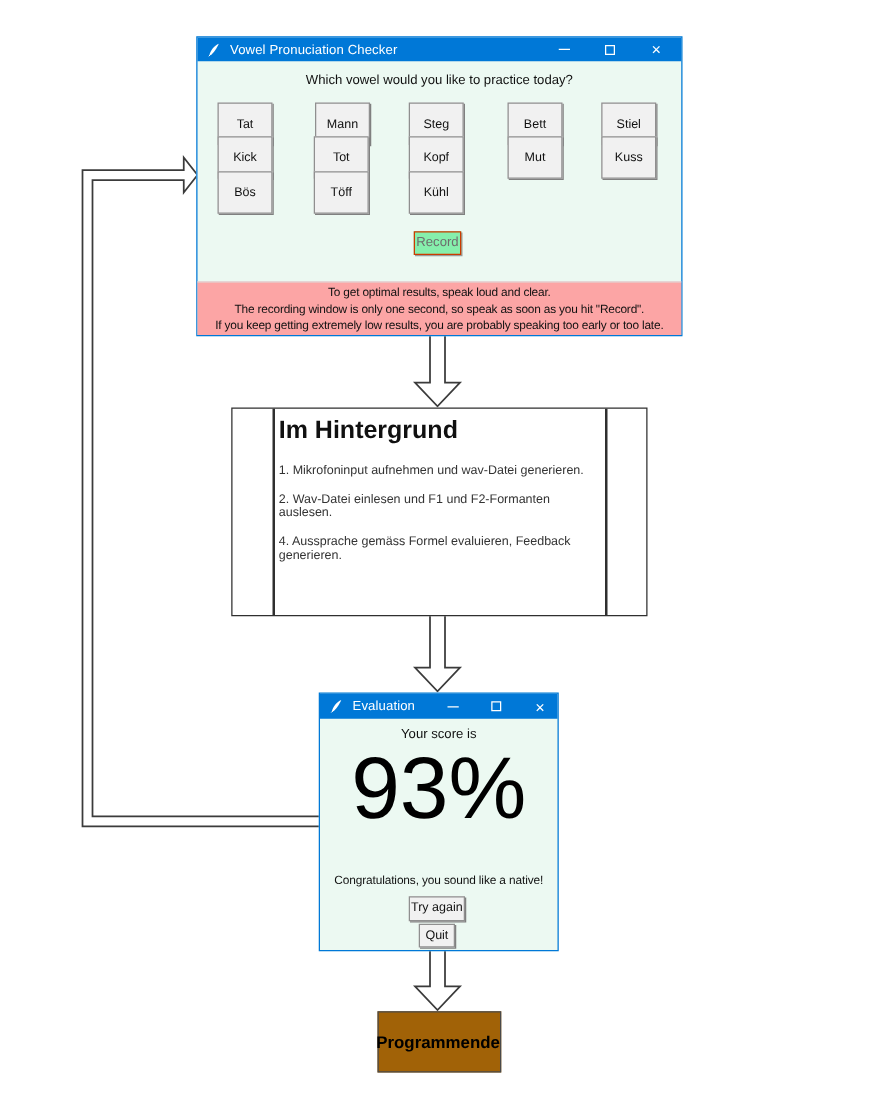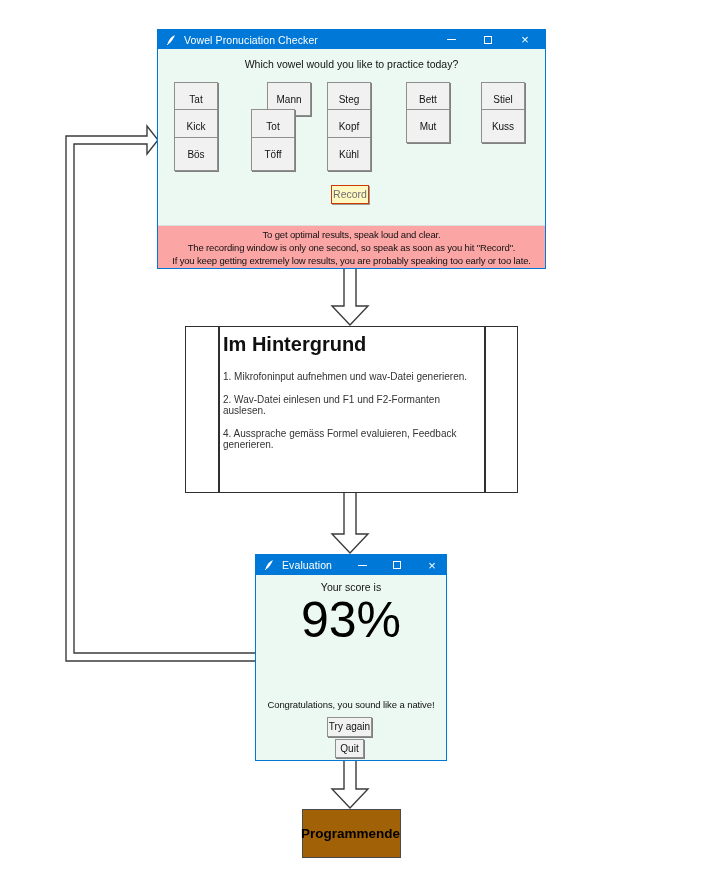--- a/index.html
+++ b/index.html
@@ -22,21 +22,21 @@
   .win1{left:157px;top:29px;width:387px;height:238px;}
   .win1 .titlebar{height:19px;}
   .win1 .tctrl{margin-left:25px;}
   .win1 .tctrl.last{margin-right:14px;}
   .win1 .body{position:relative;height:219px;}
   .question{position:absolute;left:0;top:9px;width:100%;text-align:center;
             font-size:10.5px;color:#111;}
   .vbtn{position:absolute;width:44px;height:34px;background:#f1f1f1;border:1px solid #8f8f8f;
         box-shadow:1px 1px 0 0 #808080;font-size:10px;color:#111;text-align:center;
         line-height:19px;box-sizing:border-box;font-family:"Liberation Sans",sans-serif;padding:0;}
-  .record{position:absolute;left:173px;top:136px;width:38px;height:19px;background:#fef9c3;
+  .record{position:absolute;left:173px;top:136px;width:38px;height:19px;background:#86efac;
           border:1px solid #cc3a00;box-shadow:1px 1px 0 0 #9a9a9a;font-size:10.5px;color:#6e6e6e;
           text-align:center;line-height:17px;box-sizing:border-box;padding:0;
           font-family:"Liberation Sans",sans-serif;}
   .instructions{position:absolute;left:0;bottom:0;width:100%;height:42px;background:#fca5a5;
                 border-top:1px solid #dedede;display:flex;flex-direction:column;justify-content:center;
                 text-align:center;font-size:9.5px;letter-spacing:-0.15px;color:#111;line-height:13px;}
 
   
   .midbox{position:absolute;z-index:1;left:185px;top:326px;width:331px;height:165px;
           border:1.5px solid #2f2f2f;background:#fff;}
@@ -46,21 +46,21 @@
   .steps{position:absolute;left:37px;top:44px;width:266px;}
   .step{white-space:pre-line;font-size:10px;color:#333;line-height:11.5px;margin-bottom:11px;}
 
   
   .win2{left:255px;top:554px;width:190px;height:205px;}
   .win2 .titlebar{height:20px;}
   .win2 .tctrl{margin-left:23px;}
   .win2 .tctrl.last{margin-right:8px;}
   .win2 .body{position:relative;height:185px;}
   .score-label{position:absolute;left:0;top:6px;width:100%;text-align:center;font-size:10.5px;color:#111;}
-  .score{position:absolute;left:0;top:20px;width:100%;text-align:center;font-size:50px;
+  .score{position:absolute;left:0;top:20px;width:100%;text-align:center;font-size:70px;
          line-height:1;color:#000;}
   .feedback{position:absolute;left:0;top:124px;width:100%;text-align:center;font-size:9.5px;
             letter-spacing:-0.1px;color:#111;}
   .tkbtn{position:absolute;background:#f1f1f1;border:1px solid #8f8f8f;box-shadow:1px 1px 0 0 #808080;
          font-size:10px;color:#111;text-align:center;box-sizing:border-box;padding:0;
          font-family:"Liberation Sans",sans-serif;}
   .try-again{left:71px;top:142px;width:45px;height:20px;line-height:18px;}
   .quit{left:79px;top:164px;width:29px;height:19px;line-height:17px;}
 
   
@@ -104,21 +104,21 @@
           <span class="glyph-close">×</span>
         </span>
     </div>
     <div class="body">
       <div class="question">Which vowel would you like to practice today?</div>
 
       <button class="vbtn" style="left:16px;top:33px">Tat</button>
       <button class="vbtn" style="left:16px;top:60px">Kick</button>
       <button class="vbtn" style="left:16px;top:88px">Bös</button>
 
-      <button class="vbtn" style="left:109px;top:33px">Mann</button>
+      <button class="vbtn" style="left:94px;top:33px">Mann</button>
       <button class="vbtn" style="left:93px;top:60px">Tot</button>
       <button class="vbtn" style="left:93px;top:88px">Töff</button>
 
       <button class="vbtn" style="left:169px;top:33px">Steg</button>
       <button class="vbtn" style="left:169px;top:60px">Kopf</button>
       <button class="vbtn" style="left:169px;top:88px">Kühl</button>
 
       <button class="vbtn" style="left:248px;top:33px">Bett</button>
       <button class="vbtn" style="left:248px;top:60px">Mut</button>
 

